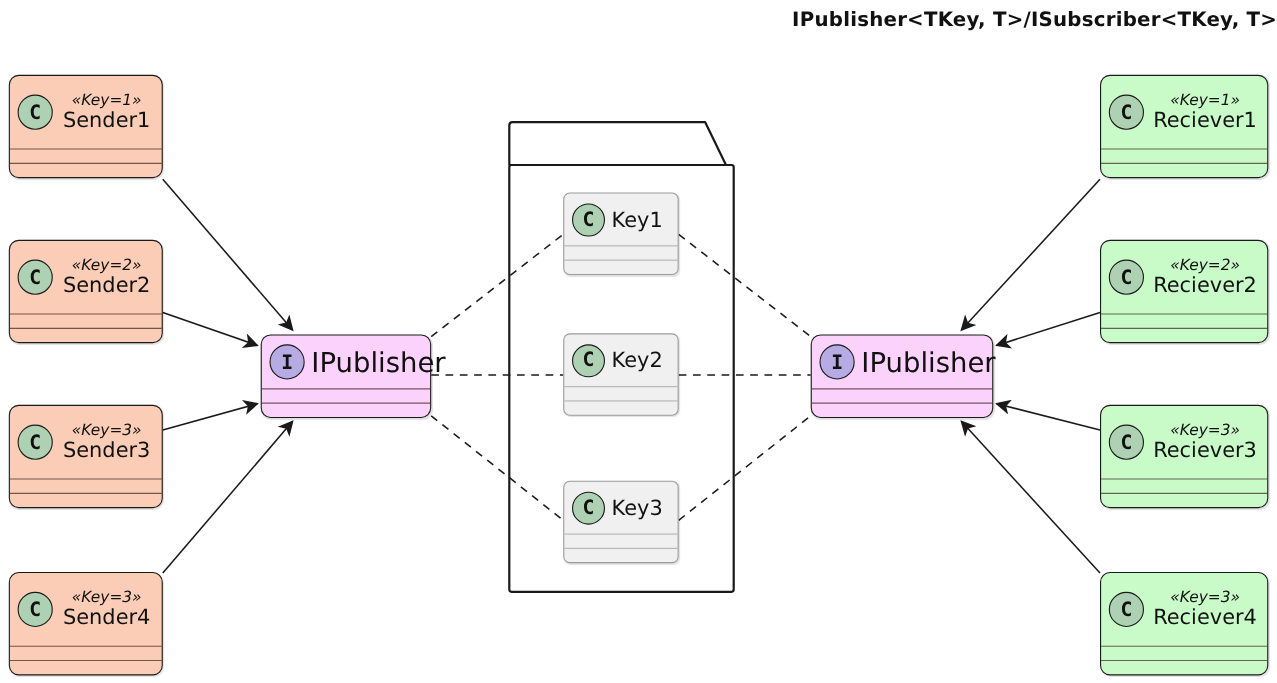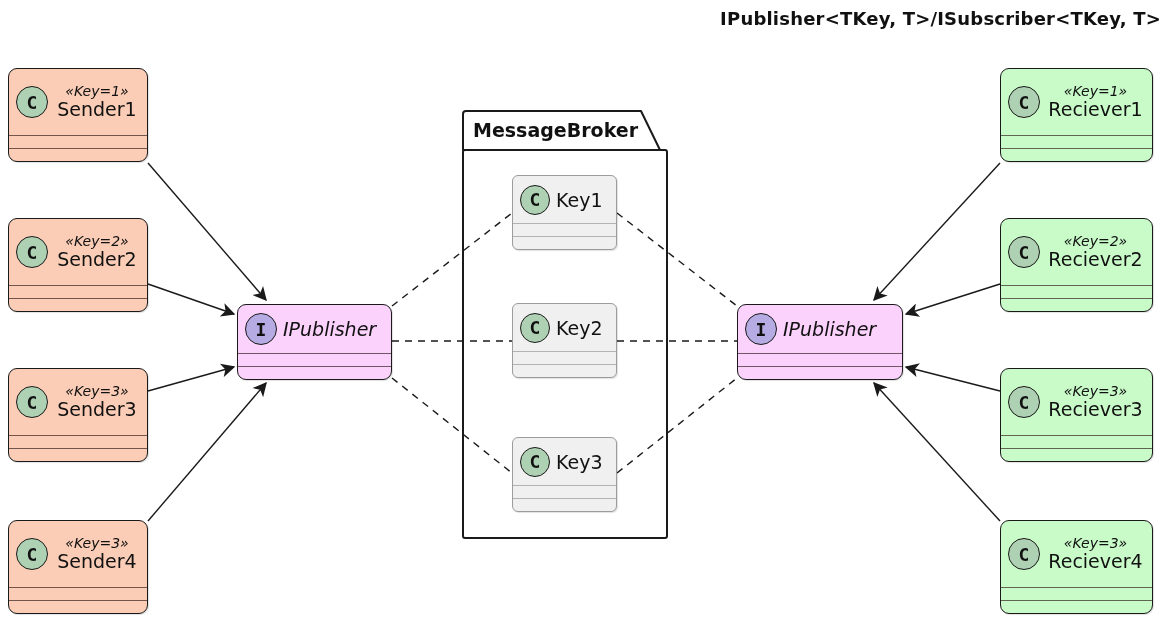--- a/index.html
+++ b/index.html
@@ -31,21 +31,21 @@
     border:1.6px solid #1a1a1a;display:flex;align-items:center;justify-content:center;
     font-family:"DejaVu Sans Mono","Liberation Mono",monospace;font-weight:bold;font-size:18px;
     box-sizing:border-box;
   }
   .c-circle{background:#ADD1B2;}
   .i-circle{background:#B6ABE2;}
   .keybox .circle{width:30px;height:30px;}
   .titles{flex:1;display:flex;flex-direction:column;align-items:center;line-height:1.12;min-width:0;text-align:center;}
   .stereo{font-style:italic;font-size:14px;}
   .cname{font-size:19px;white-space:nowrap;}
-  .iname{font-size:19px;font-style:italic;white-space:nowrap;}
+  .iname{font-size:25px;white-space:nowrap;}
   .comp{height:12px;border-top:1.2px solid rgba(40,20,20,0.65);flex:0 0 auto;}
   .keybox .comp{border-top:1px solid #b3b3b3;}
 </style>
 </head>
 <body>
 
 <div class="canvas">
 
   <svg class="connectors" viewBox="0 0 1161 621" xmlns="http://www.w3.org/2000/svg">
     <defs>
@@ -76,21 +76,20 @@
       <line x1="392" y1="341" x2="512" y2="341"></line>
       <line x1="392" y1="378" x2="512" y2="473"></line>
       <line x1="617" y1="213" x2="737" y2="306"></line>
       <line x1="617" y1="341" x2="737" y2="341"></line>
       <line x1="617" y1="473" x2="737" y2="378"></line>
     </g>
   </svg>
 
   <div class="diagram-title">IPublisher&lt;TKey, T&gt;/ISubscriber&lt;TKey, T&gt;</div>
 
-  <div class="pkg-label">MessageBroker</div>
 
   <div class="cls salmon" style="left:8px;top:68px;width:140px;height:94px">
     <div class="hdr">
       <span class="circle c-circle">C</span>
       <span class="titles">
         <span class="stereo">«Key=1»</span>
         <span class="cname">Sender1</span>
       </span>
     </div>
     <div class="comp"></div>

